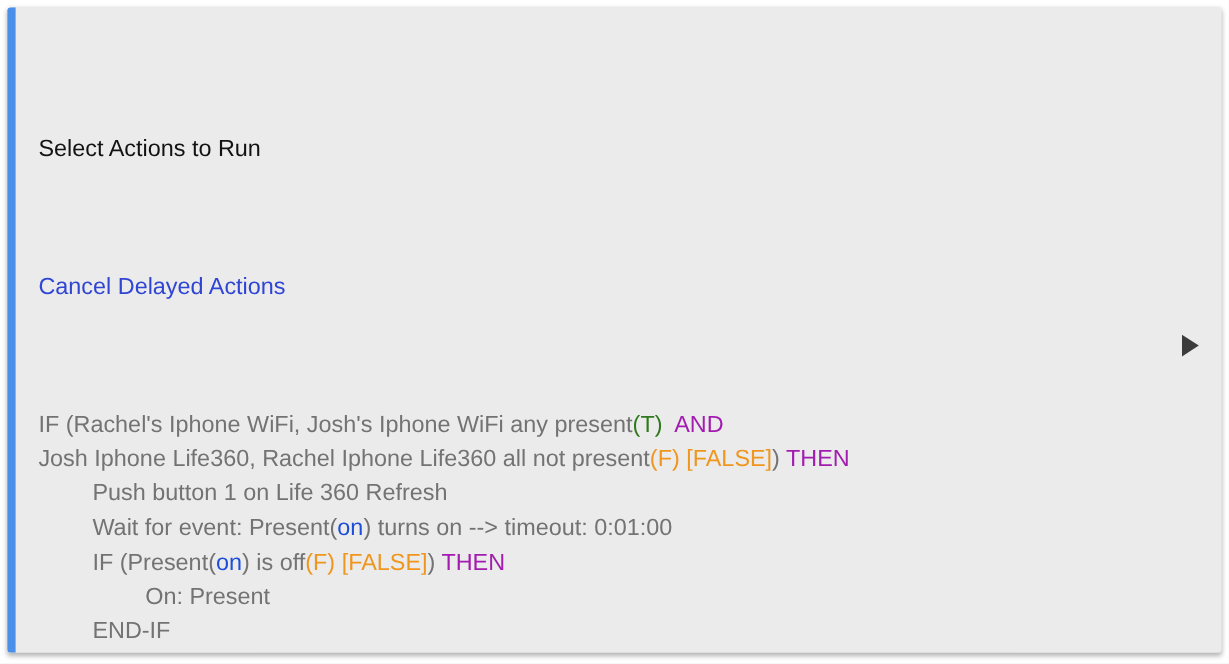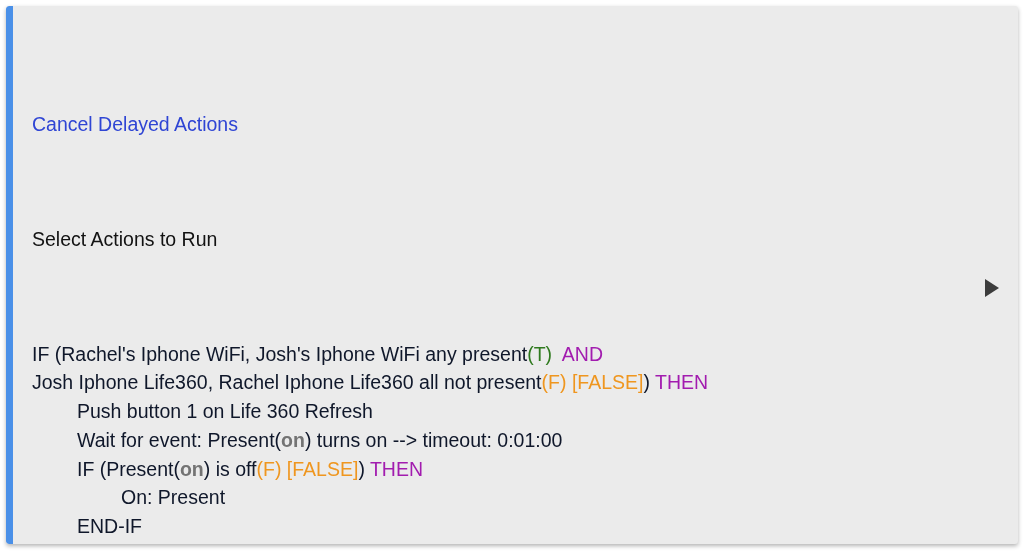--- a/index.html
+++ b/index.html
@@ -71,46 +71,46 @@
   }
 
   .script-line {
     white-space: pre-wrap;
     word-break: normal;
   }
 
   
   .tok-title    { color: #121212; }
   .tok-link     { color: #2f45d4; }
-  .tok-plain    { color: #0f172a; }
+  .tok-plain    { color: #737373; }
   .tok-keyword  { color: #a21caf; }   
   .tok-true     { color: #2f7a1e; }   
   .tok-false    { color: #ef961f; }   
-  .tok-state    { color: #737373; font-weight: bold; }  
+  .tok-state    { color: #1d4ed8; font-weight: normal; }  
 
   
   .ind { display: inline-block; }
   .ind-0 { width: 0px; }
   .ind-1 { width: 45px; }
   .ind-2 { width: 89px; }
 </style>
 </head>
 <body>
 
 <div id="app-root">
 
   <div class="action-card">
 
     <div class="accent-rail"></div>
 
     <div class="script-body">
 
+      <div class="script-line tok-title">Select Actions to Run</div>
+
       <div class="script-line tok-link">Cancel Delayed Actions</div>
-
-      <div class="script-line tok-title">Select Actions to Run</div>
 
       <div id="script-lines"><div class="script-line"><span class="ind ind-0"></span><span class="tok-plain">IF (Rachel's Iphone WiFi, Josh's Iphone WiFi any present</span><span class="tok-true">(T)</span><span class="tok-plain">  </span><span class="tok-keyword">AND</span></div><div class="script-line"><span class="ind ind-0"></span><span class="tok-plain">Josh Iphone Life360, Rachel Iphone Life360 all not present</span><span class="tok-false">(F)</span><span class="tok-plain"> </span><span class="tok-false">[FALSE]</span><span class="tok-plain">)</span><span class="tok-keyword"> THEN</span></div><div class="script-line"><span class="ind ind-1"></span><span class="tok-plain">Push button 1 on Life 360 Refresh</span></div><div class="script-line"><span class="ind ind-1"></span><span class="tok-plain">Wait for event: Present(</span><span class="tok-state">on</span><span class="tok-plain">) turns on --&gt; timeout: 0:01:00</span></div><div class="script-line"><span class="ind ind-1"></span><span class="tok-plain">IF (Present(</span><span class="tok-state">on</span><span class="tok-plain">) is off</span><span class="tok-false">(F)</span><span class="tok-plain"> </span><span class="tok-false">[FALSE]</span><span class="tok-plain">)</span><span class="tok-keyword"> THEN</span></div><div class="script-line"><span class="ind ind-2"></span><span class="tok-plain">On: Present</span></div><div class="script-line"><span class="ind ind-1"></span><span class="tok-plain">END-IF</span></div><div class="script-line"><span class="ind ind-1"></span><span class="tok-plain">IF (Rachel's Iphone WiFi, Josh's Iphone WiFi all not present</span><span class="tok-false">(F)</span><span class="tok-plain"> </span><span class="tok-false">[FALSE]</span><span class="tok-plain">)</span><span class="tok-keyword"> THEN</span></div></div>
 
     </div>
 
     <div class="expand-marker"></div>
 
   </div>
 
 </div>

